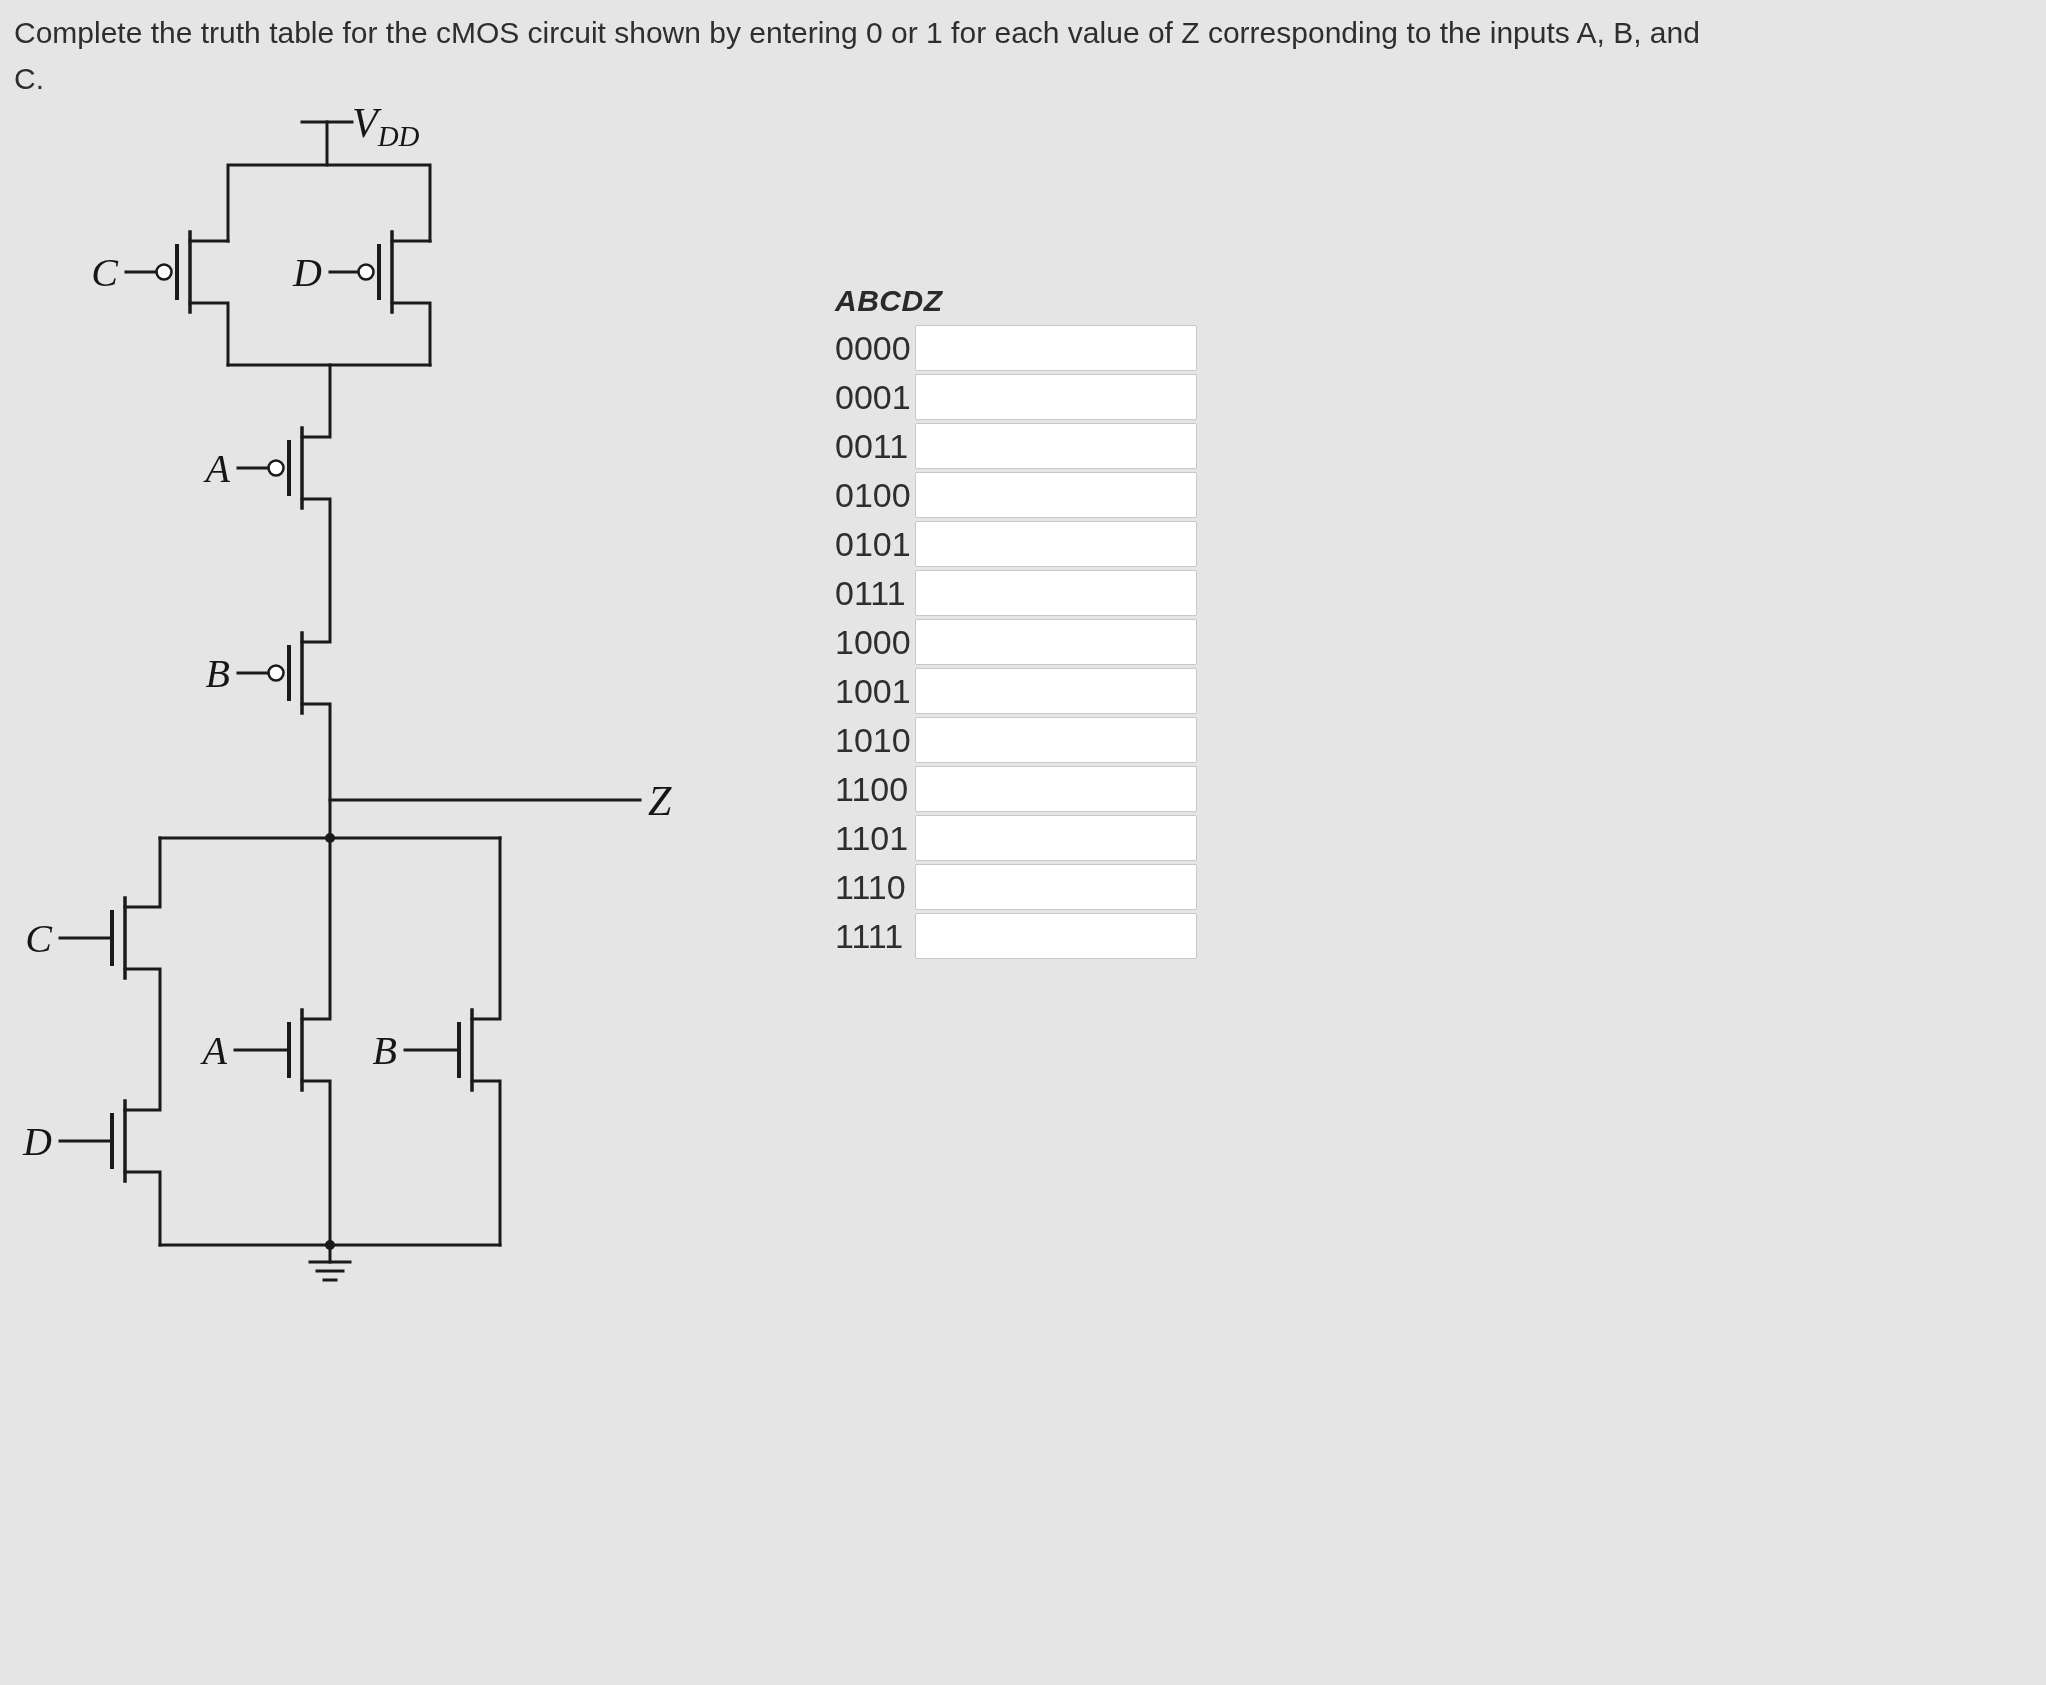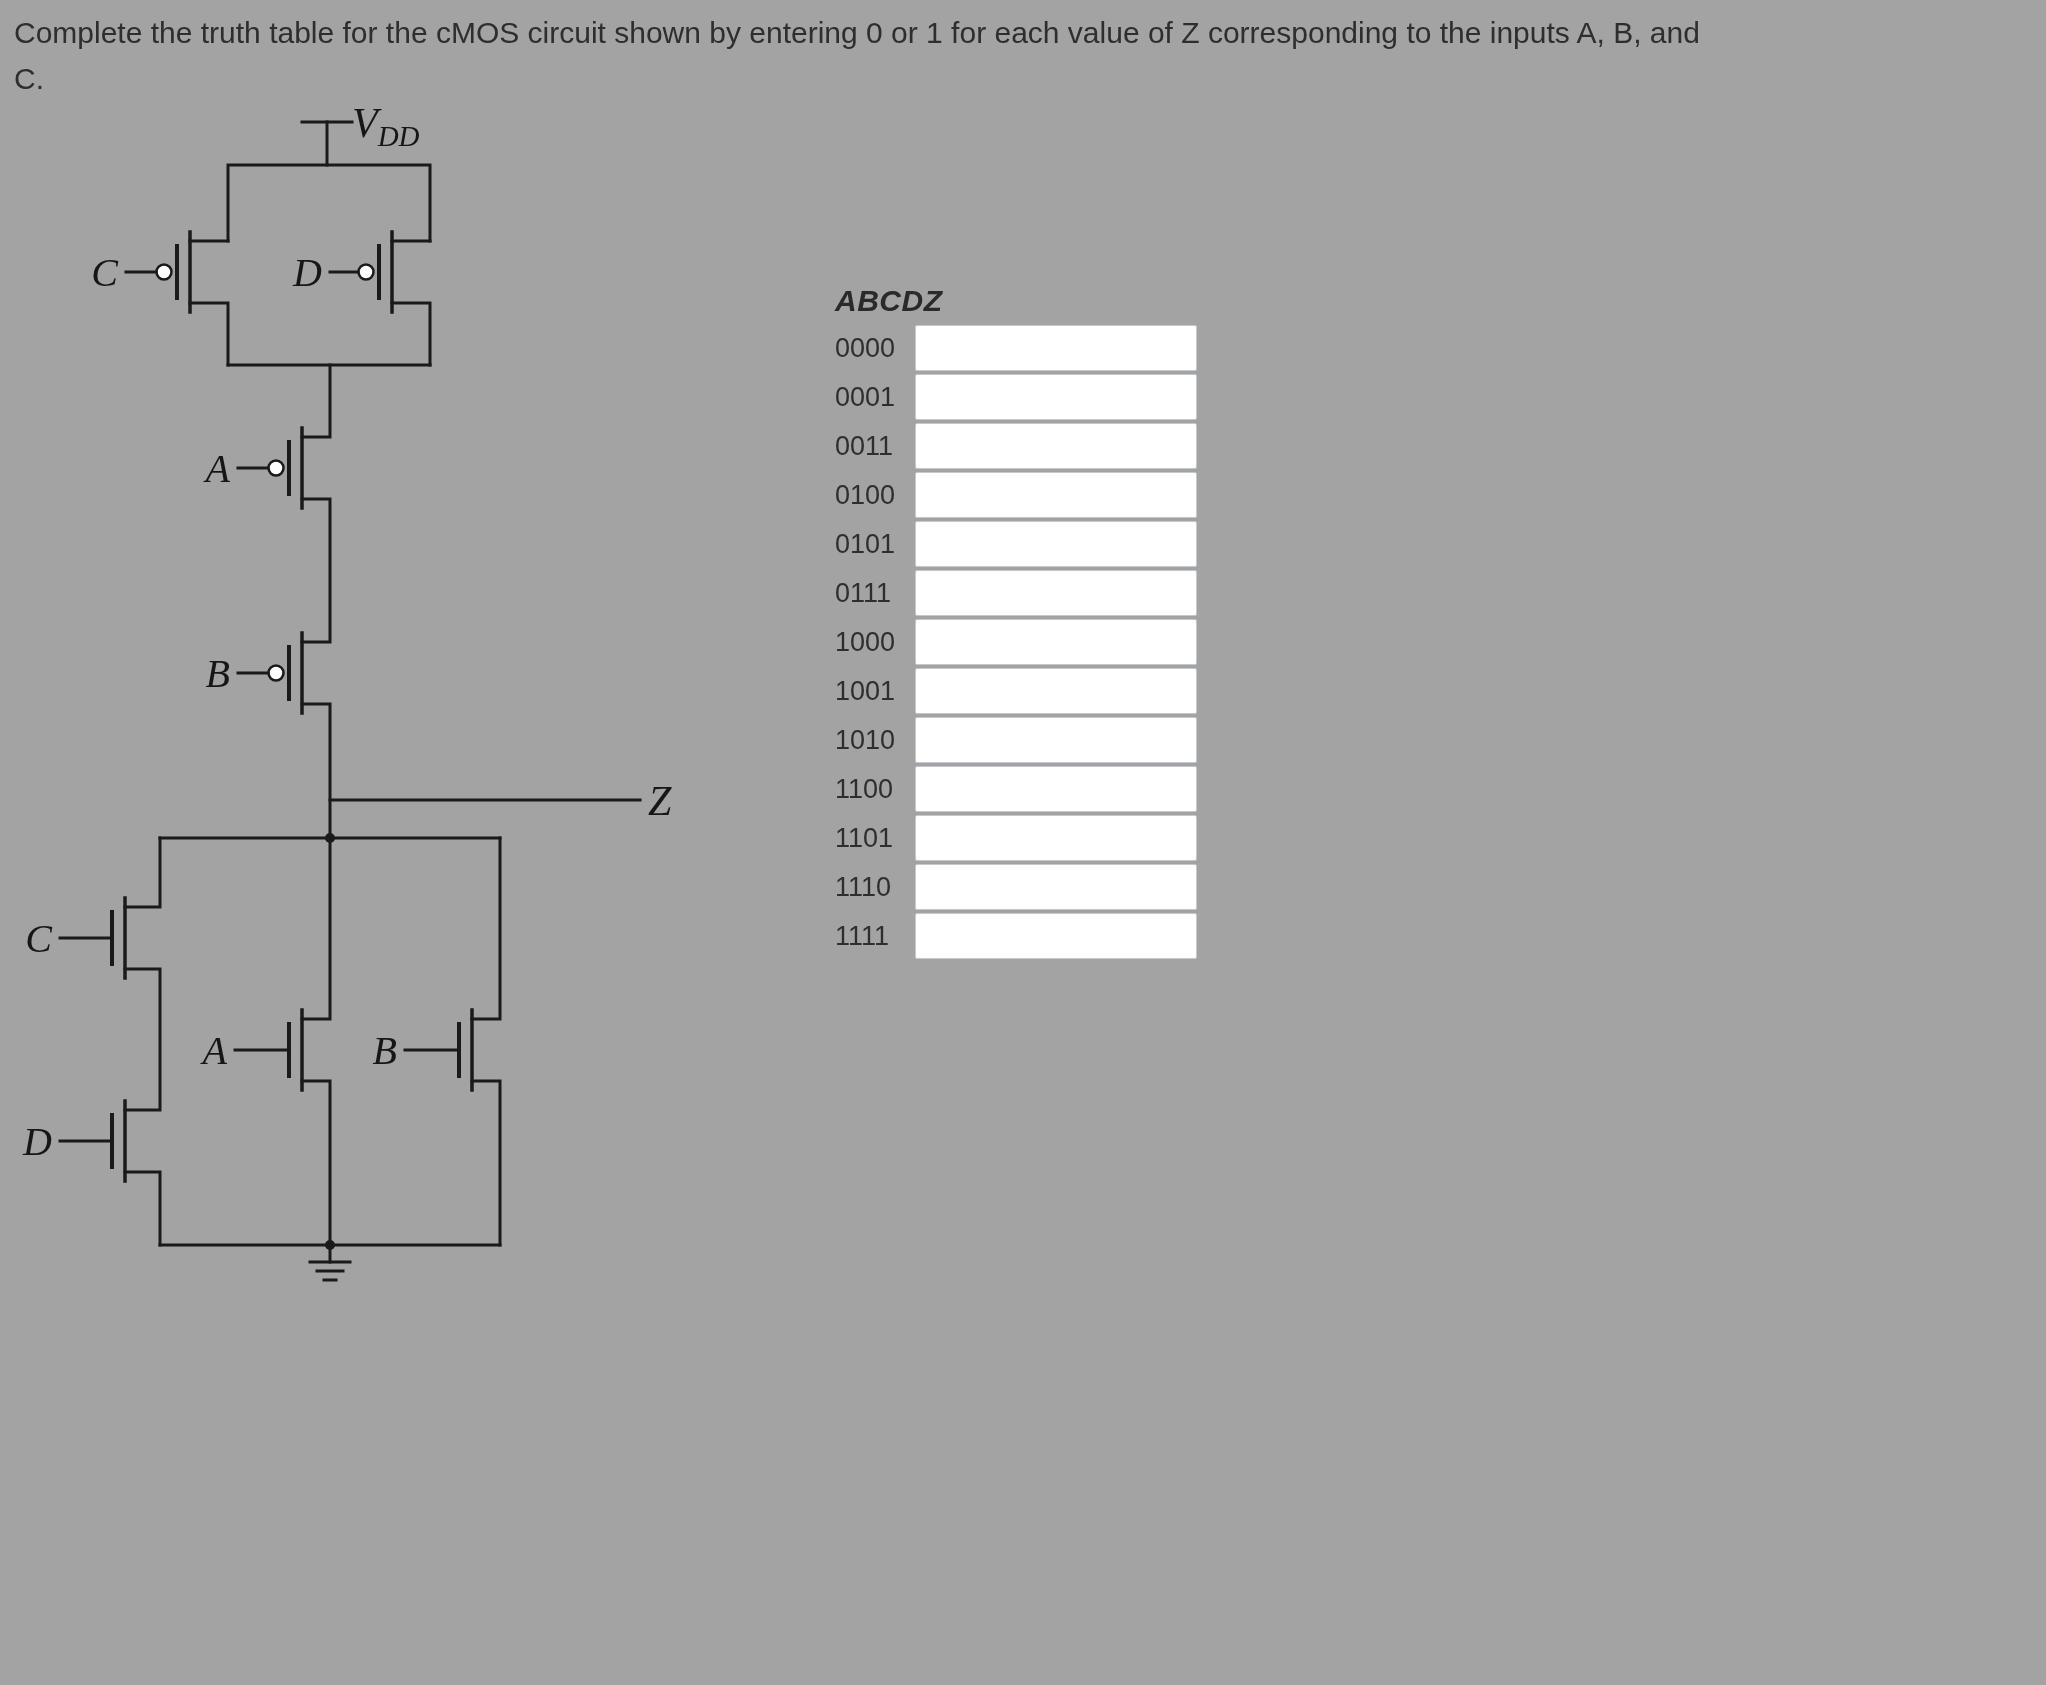--- a/index.html
+++ b/index.html
@@ -5,21 +5,21 @@
   * { margin: 0; padding: 0; box-sizing: border-box; }
   html, body { background: #ffffff; }
   body {
     width: 2046px; height: 1685px;
     font-family: "Liberation Sans", sans-serif;
     color: #2b2b2b;
   }
   .page {
     position: relative;
     width: 2046px; height: 1685px;
-    background: #a3a3a3;
+    background: #e5e5e5;
     overflow: hidden;
   }
   .question {
     position: absolute;
     left: 14px; top: 10px;
     width: 2022px;
     font-size: 30px;
     line-height: 46px;
     color: #2e2e2e;
   }
@@ -52,21 +52,21 @@
     font-style: italic;
   }
   .tt-row {
     display: flex;
     align-items: center;
     height: 46px;
     margin-bottom: 3px;
   }
   .tt-label {
     width: 80px;
-    font-size: 27px;
+    font-size: 34px;
     color: #2e2e2e;
   }
   .tt-input {
     width: 282px; height: 46px;
     border: 1px solid #c5c9cd;
     border-radius: 2px;
     background: #ffffff;
     font-size: 28px;
     padding: 0 10px;
     font-family: "Liberation Sans", sans-serif;

